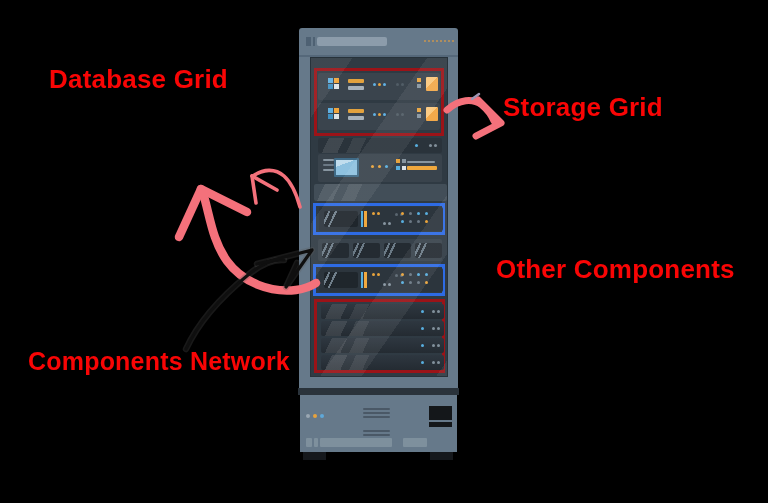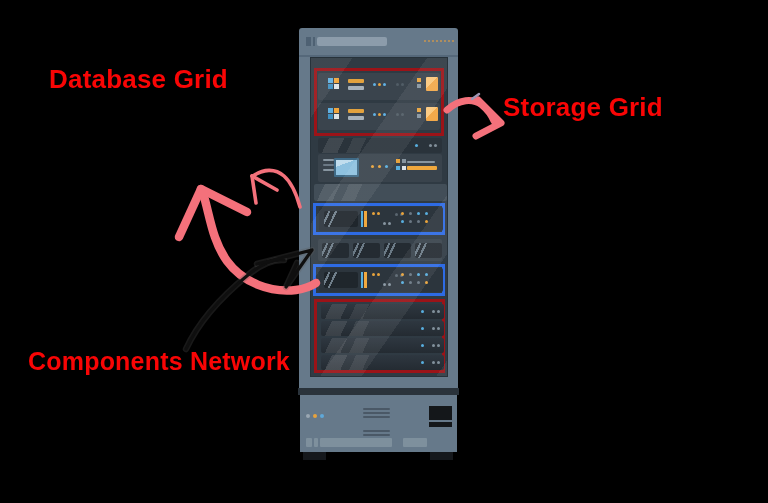--- a/index.html
+++ b/index.html
@@ -93,20 +93,21 @@
       <path d="M 257 264 L 312 250 L 286 287 L 297 263"></path>
     </g>
     <g style="stroke:var(--arrow-black,#0f0f0f)" stroke-width="3.2" stroke-linecap="round" stroke-linejoin="round">
       <path d="M 186 349 C 199 321 221 297 248 275 C 260 265 272 259 284 260"></path>
       <path d="M 257 264 L 312 250 L 286 287 L 297 263"></path>
     </g>
   </svg>
 
   <div class="label" style="left:49px;top:64px;">Database Grid</div>
   <div class="label" style="left:503px;top:92px;">Storage Grid</div>
+  <div class="label" style="left:496px;top:254px;">Other Components</div>
   <div class="label" style="left:28px;top:347px;font-size:25px;">Components Network</div>
 
   <div class="rack">
     <div class="cabinet">
 
       <div class="rk-header">
         <span class="hdr-sq1"></span>
         <span class="hdr-sq2"></span>
         <span class="hdr-bar"></span>
         <span class="hdr-dots">

